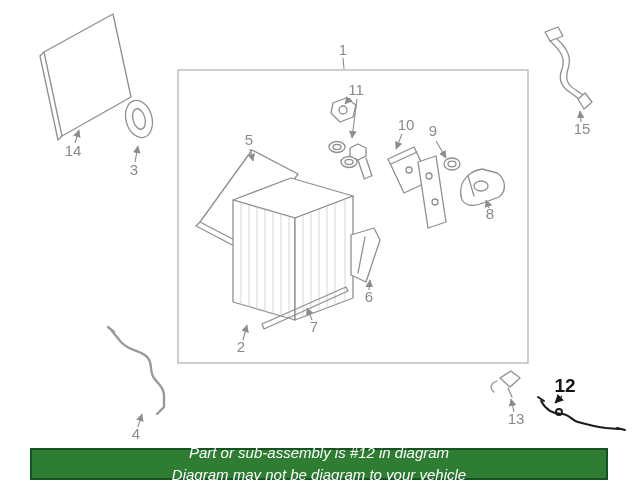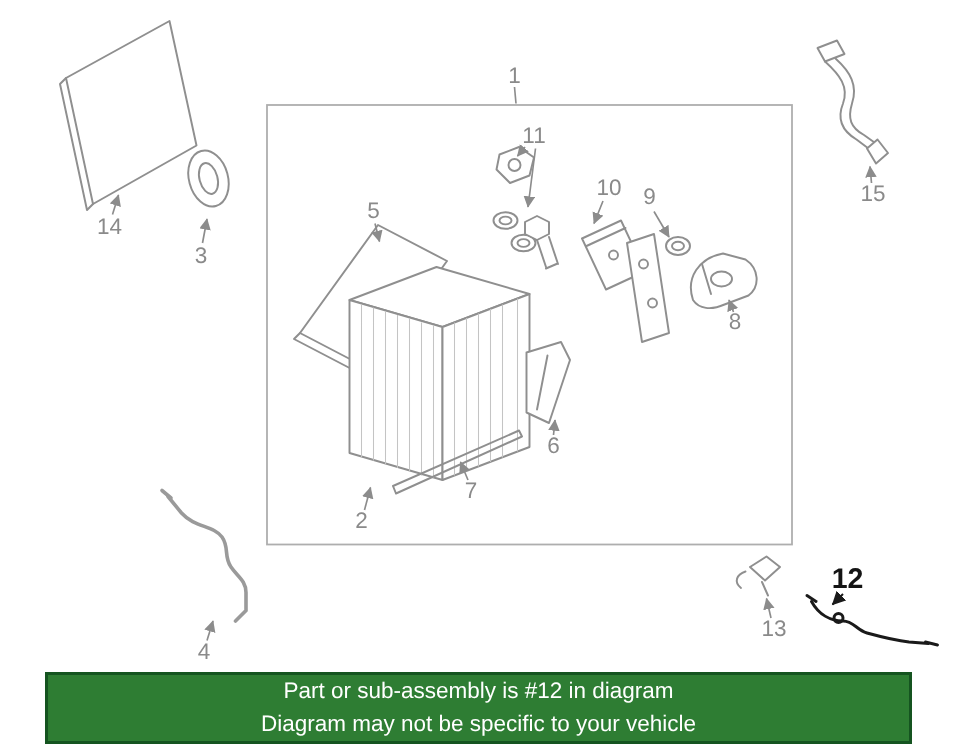--- a/index.html
+++ b/index.html
@@ -18,24 +18,24 @@
   .hatch { stroke:#c4c4c4; stroke-width:0.7; fill:none; }
   .box   { fill:none; stroke:#aeaeae; stroke-width:1.2; }
   .leader { stroke:#8c8c8c; stroke-width:1.1; fill:none; }
   .leader-dark { stroke:#1a1a1a; stroke-width:1.3; fill:none; }
   .lbl { font-family:"Liberation Sans", sans-serif; font-size:15px; fill:#8a8a8a; text-anchor:middle; }
   .lbl-big { font-family:"Liberation Sans", sans-serif; font-size:19px; font-weight:bold; fill:#141414; text-anchor:middle; }
   .wire { stroke:#1a1a1a; stroke-width:2; fill:none; stroke-linecap:round; }
   .tube { stroke:#9a9a9a; stroke-width:2.4; fill:none; stroke-linecap:round; }
 
   .banner {
-    position:absolute; left:30px; top:448px; width:578px; height:48px;
+    position:absolute; left:30px; top:448px; width:578px; height:32px;
     border:2px solid #155420; background:#2e7d33; color:#ffffff;
     display:flex; flex-direction:column; align-items:center; justify-content:center;
-    font-size:15px; line-height:22px; text-align:center;
+    font-size:15px; line-height:22px; text-align:center;font-style:italic;
   }
 </style>
 </head>
 <body>
 
 <div class="stage">
 
   <svg class="diagram" width="640" height="448" viewBox="0 0 640 448">
     <defs>
       <marker id="ah" markerWidth="8" markerHeight="8" refX="6.5" refY="3.5" orient="auto">
@@ -197,16 +197,16 @@
       <line class="leader" x1="75" y1="143" x2="79" y2="130" marker-end="url(#ah)"></line>
     </g>
     <g>
       <text class="lbl" x="582" y="134">15</text>
       <line class="leader" x1="581" y1="122" x2="580" y2="111" marker-end="url(#ah)"></line>
     </g>
   </svg>
 
   <div class="banner" style="background: rgb(46, 125, 51); border-color: rgb(21, 84, 32); color: rgb(255, 255, 255);">
     <div>Part or sub-assembly is #12 in diagram</div>
-    <div>Diagram may not be specific to your vehicle</div>
+    <div>Diagram may not be diagram to your vehicle</div>
   </div>
 
 </div>
 
 </body></html>

